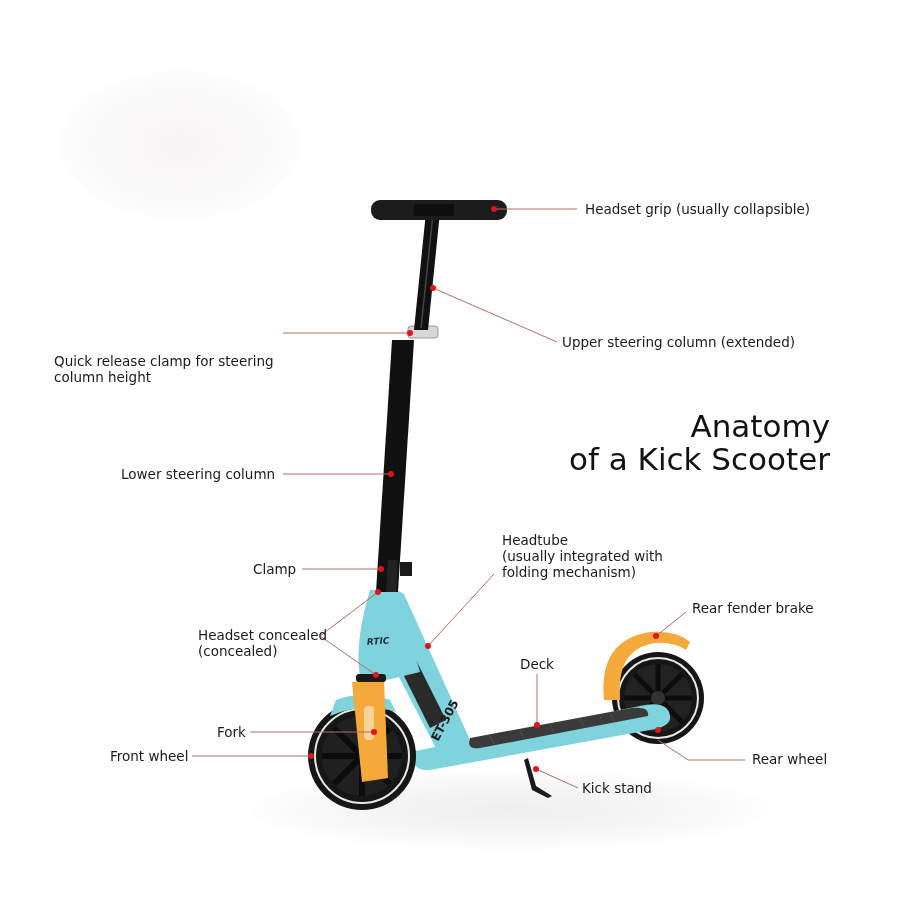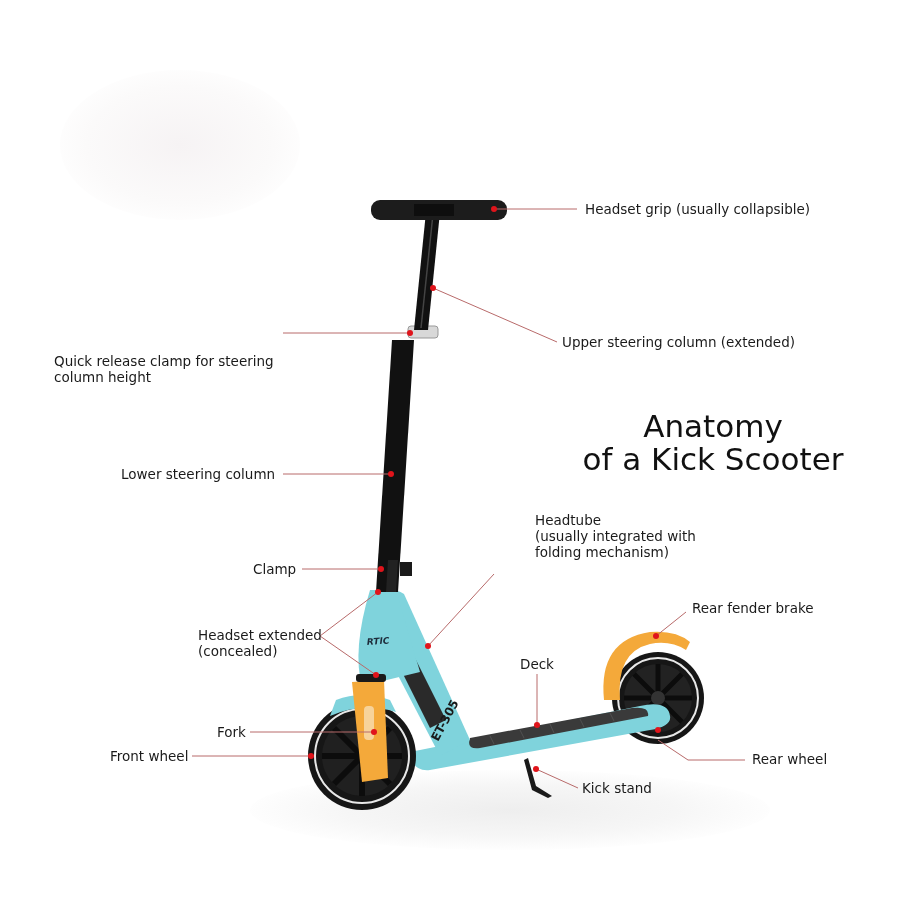--- a/index.html
+++ b/index.html
@@ -1,21 +1,21 @@
 <!DOCTYPE html>
 <html><head>
 <meta charset="utf-8">
 <style>
   html,body{margin:0;padding:0;background:#ffffff;}
   .canvas{position:relative;width:900px;height:900px;overflow:hidden;background:#ffffff;font-family:"DejaVu Sans","Liberation Sans",sans-serif;color:#1a1a1a;}
   .smudge{position:absolute;left:60px;top:70px;width:240px;height:150px;border-radius:50%;background:radial-gradient(ellipse at center,#f6f3f4 0%,#fbfafa 55%,#ffffff 80%);}
   .floor{position:absolute;left:250px;top:770px;width:520px;height:80px;border-radius:50%;background:radial-gradient(ellipse at center,#eeeeee 0%,#f6f6f6 45%,#ffffff 75%);}
   svg.art{position:absolute;left:0;top:0;}
   .label{position:absolute;font-size:13.5px;line-height:16px;color:#1a1a1a;white-space:nowrap;}
-  .title{position:absolute;left:568px;top:410px;width:290px;text-align:center;font-size:31px;line-height:33px;color:#111;}
+  .title{position:absolute;left:540px;top:410px;width:290px;text-align:right;font-size:31px;line-height:33px;color:#111;}
 </style>
 </head>
 <body>
 
 <div class="canvas">
   <div class="smudge"></div>
   <div class="floor"></div>
 
   <svg class="art" width="900" height="900" viewBox="0 0 900 900">
 
@@ -130,27 +130,27 @@
   </div>
 
   <div class="label" style="left:585px;top:201px;">Headset grip (usually collapsible)</div>
   <div class="label" style="left:562px;top:334px;">Upper steering column (extended)</div>
   <div class="label" style="left:54px;top:325px;margin-top:28px;">
     <div>Quick release clamp for steering</div>
     <div>column height</div>
   </div>
   <div class="label" style="left:121px;top:466px;">Lower steering column</div>
   <div class="label" style="left:253px;top:561px;">Clamp</div>
-  <div class="label" style="left:502px;top:512px;margin-left:33px;">
+  <div class="label" style="left:502px;top:532px;">
     <div>Headtube</div>
     <div>(usually integrated with</div>
     <div>folding mechanism)</div>
   </div>
   <div class="label" style="left:198px;top:627px;">
-    <div>Headset extended</div>
+    <div>Headset concealed</div>
     <div>(concealed)</div>
   </div>
   <div class="label" style="left:692px;top:600px;">Rear fender brake</div>
   <div class="label" style="left:520px;top:656px;">Deck</div>
   <div class="label" style="left:217px;top:724px;">Fork</div>
   <div class="label" style="left:110px;top:748px;text-align:right;">Front wheel</div>
   <div class="label" style="left:752px;top:751px;">Rear wheel</div>
   <div class="label" style="left:582px;top:780px;">Kick stand</div>
 </div>
 

